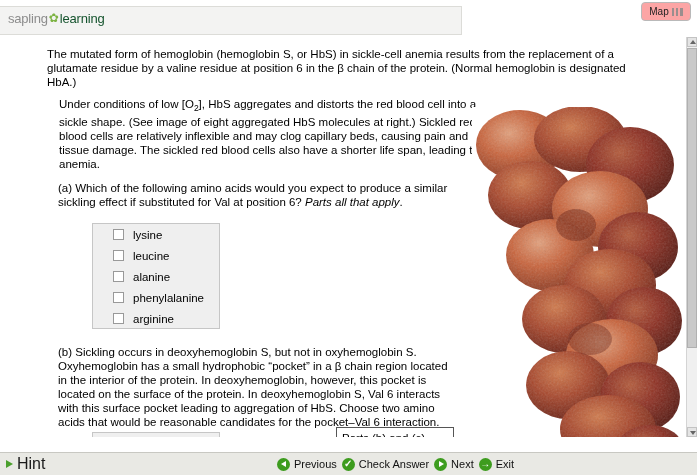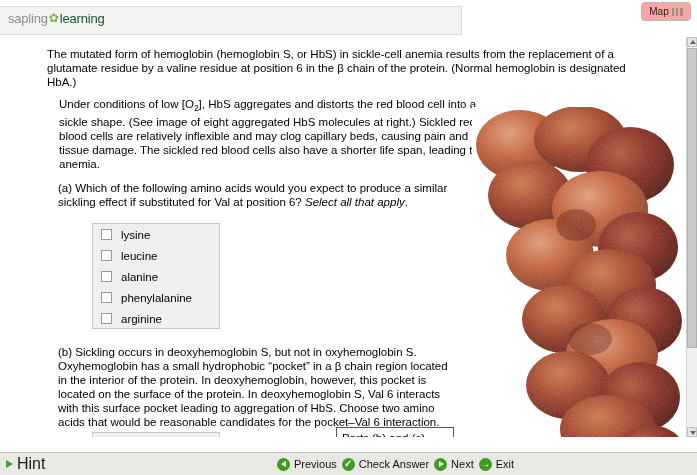--- a/index.html
+++ b/index.html
@@ -122,21 +122,21 @@
   }
   #optbox-b {
     left: 92px; top: 395px;
     width: 126px; height: 40px;
   }
   .opt-row {
     position: relative;
     height: 21px;
     display: flex;
     align-items: center;
-    padding-left: 8px;
+    padding-left: 20px;
   }
   .opt-check {
     width: 11px; height: 11px;
     background: #ffffff;
     border: 1px solid #999;
     box-sizing: border-box;
     cursor: pointer;
     flex: 0 0 auto;
   }
   .opt-label {
@@ -310,21 +310,21 @@
 
   <div class="content">
 
     <div class="para" id="p1">The mutated form of hemoglobin (hemoglobin S, or HbS) in sickle-cell anemia results from the replacement of a glutamate residue by a valine residue at position 6 in the β chain of the protein. (Normal hemoglobin is designated HbA.)</div>
 
     <div class="para" id="p2">
       <span>Under conditions of low [O<span class="sub">2</span>], HbS aggregates and distorts the red blood cell into a sickle shape. (See image of eight aggregated HbS molecules at right.) Sickled red blood cells are relatively inflexible and may clog capillary beds, causing pain and tissue damage. The sickled red blood cells also have a shorter life span, leading to anemia.</span>
     </div>
 
     <div class="para" id="qa">
-      <span>(a) Which of the following amino acids would you expect to produce a similar sickling effect if substituted for Val at position 6? </span><span class="italic">Select all that apply</span><span>.</span>
+      <span>(a) Which of the following amino acids would you expect to produce a similar sickling effect if substituted for Val at position 6? </span><span class="italic">Parts all that apply</span><span>.</span>
     </div>
 
     <div class="optionbox" id="optbox-a">
       <div class="opt-row">
         <span class="opt-check"></span>
         <span class="opt-label">lysine</span>
       </div>
       <div class="opt-row">
         <span class="opt-check"></span>
         <span class="opt-label">leucine</span>

